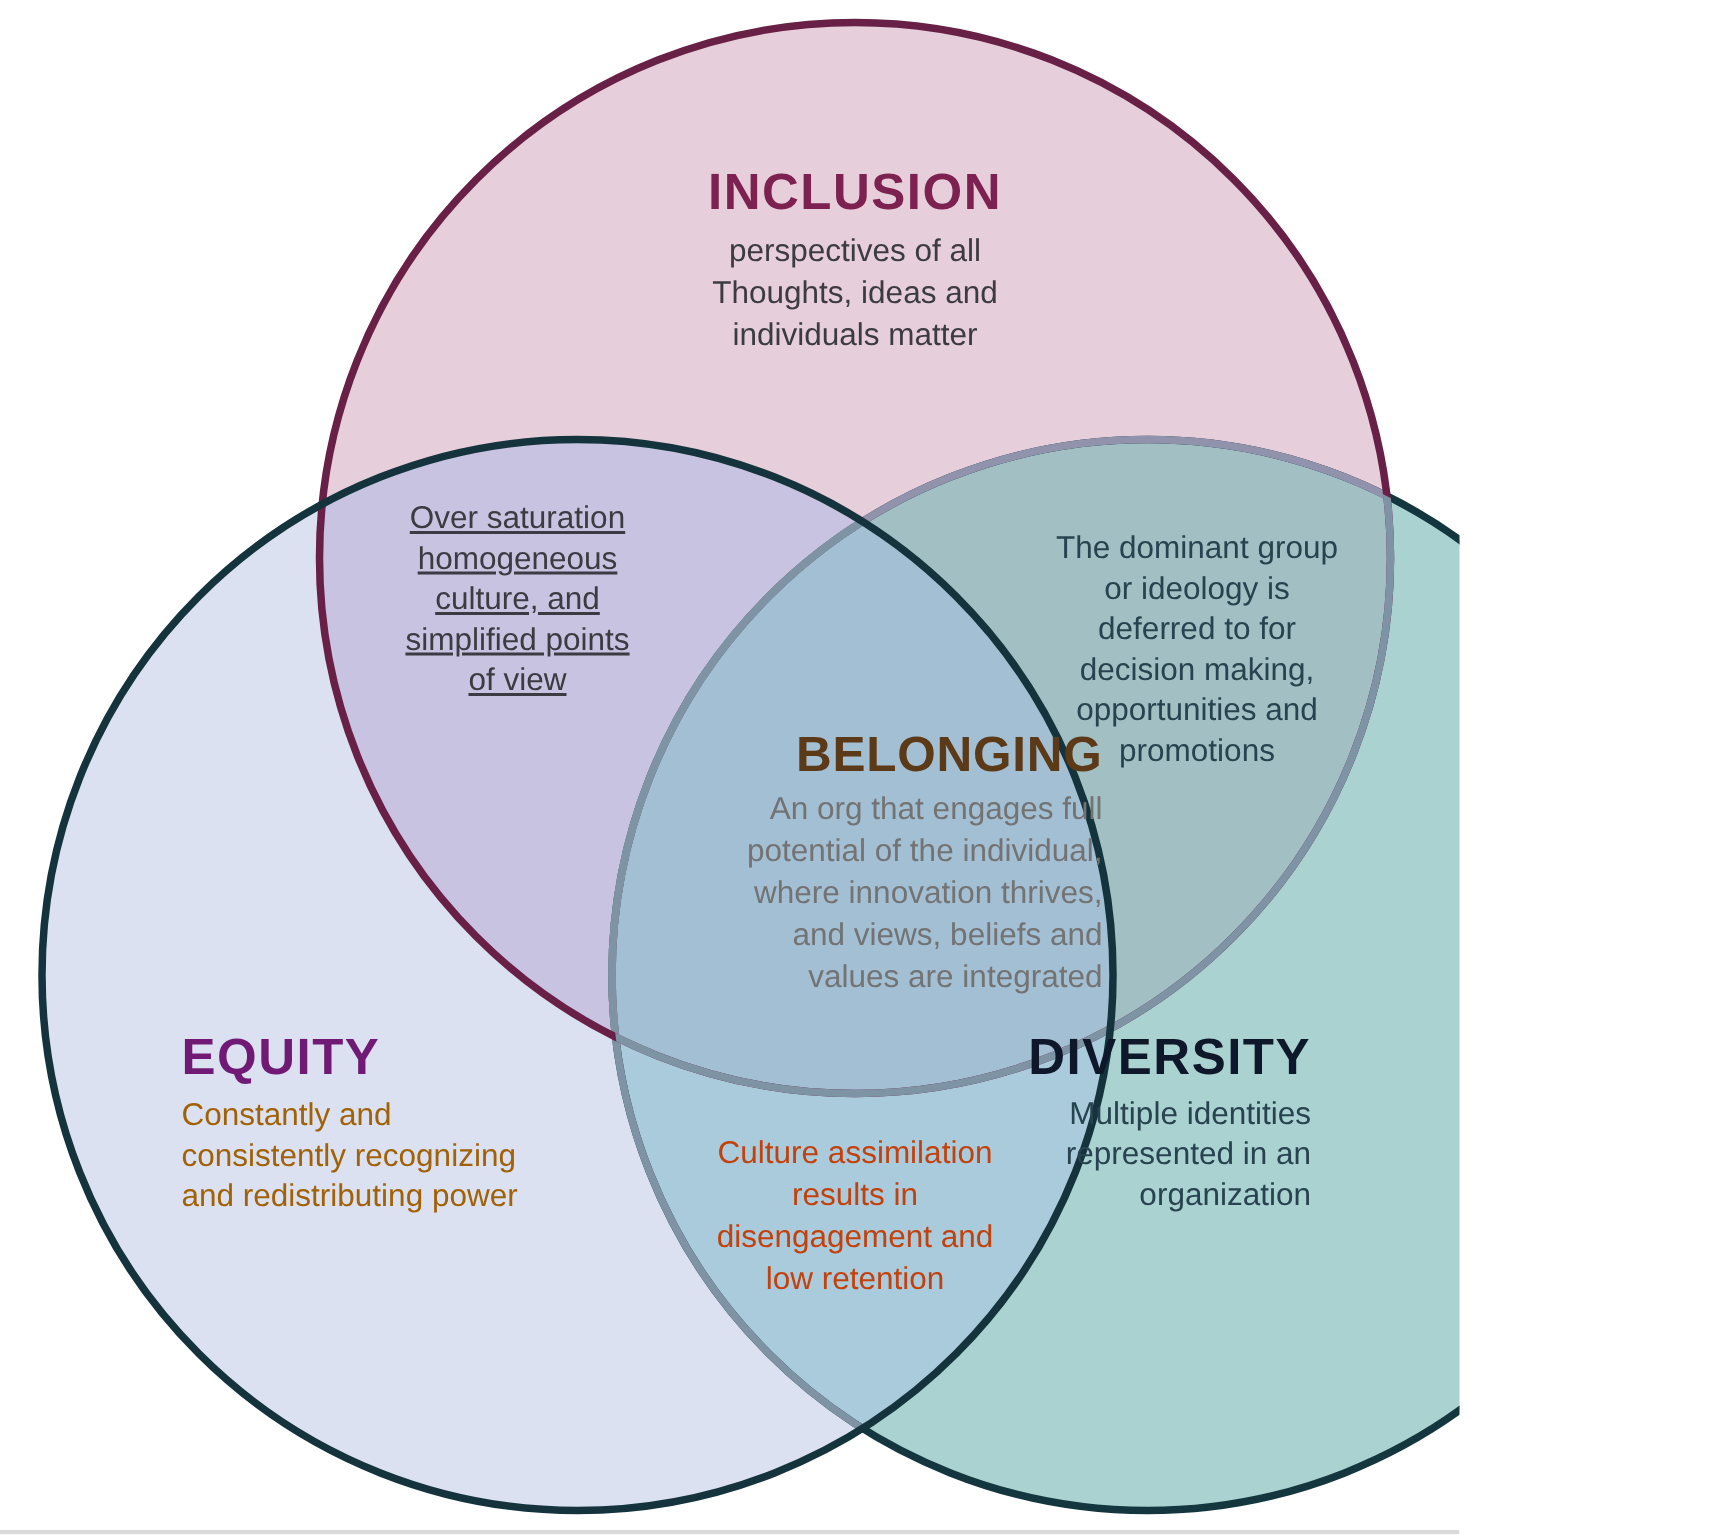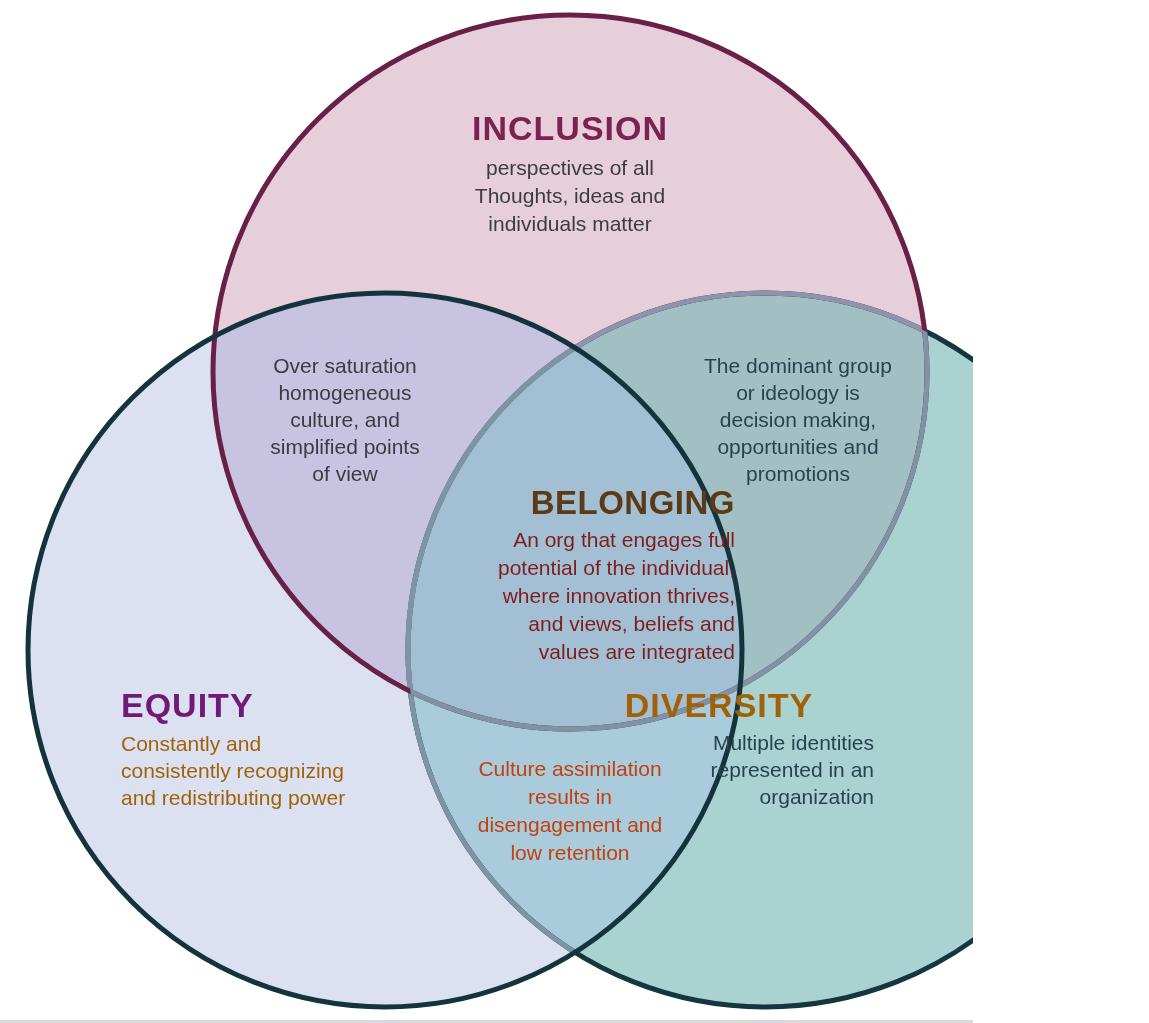--- a/index.html
+++ b/index.html
@@ -26,21 +26,21 @@
   .body.tight{line-height:27px;}
   .center-text{text-align:center;}
   .left-text{text-align:left;}
   .right-text{text-align:right;}
 
   
   .blk-inclusion{left:395px;top:110px;width:350px;}
   .blk-inclusion .title{font-size:34px;}
   .blk-inclusion .body{margin-top:8px;}
 
-  .blk-overlap-ie{left:210px;top:352px;width:270px;}
+  .blk-overlap-ie{left:210px;top:332px;width:270px;text-decoration:underline;}
   .blk-overlap-id{left:663px;top:352px;width:270px;}
 
   .blk-center{left:420px;top:485px;width:315px;text-align:right;}
   .blk-center .title{font-size:33px;letter-spacing:0.5px;}
   .blk-center .body{margin-top:5px;}
 
   .blk-overlap-ed{left:430px;top:755px;width:280px;}
 
   .blk-equity{left:121px;top:687px;width:310px;}
   .blk-equity .body{margin-top:7px;}
@@ -119,28 +119,29 @@
     <div>Over saturation</div>
     <div>homogeneous</div>
     <div>culture, and</div>
     <div>simplified points</div>
     <div>of view</div>
   </div>
 
   <div class="txt blk-overlap-id center-text body tight" style="color:#28434f;">
     <div>The dominant group</div>
     <div>or ideology is</div>
+    <div>deferred to for</div>
     <div>decision making,</div>
     <div>opportunities and</div>
     <div>promotions</div>
   </div>
 
   <div class="txt blk-center center-text">
     <div class="title" style="color:#5c3a18;">BELONGING</div>
-    <div class="body" style="color:#7f1d1d;">
+    <div class="body" style="color:#737373;">
       <div>An org that engages full</div>
       <div>potential of the individual,</div>
       <div>where innovation thrives,</div>
       <div>and views, beliefs and</div>
       <div>values are integrated</div>
     </div>
   </div>
 
   <div class="txt blk-overlap-ed center-text body" style="color:#c2410c;">
     <div>Culture assimilation</div>
@@ -152,21 +153,21 @@
   <div class="txt blk-equity left-text">
     <div class="title" style="color:#701a75;">EQUITY</div>
     <div class="body tight" style="color:#a16207;">
       <div>Constantly and</div>
       <div>consistently recognizing</div>
       <div>and redistributing power</div>
     </div>
   </div>
 
   <div class="txt blk-diversity right-text">
-    <div class="title" style="color:#a16207;text-align:center;">DIVERSITY</div>
+    <div class="title" style="color:#0f172a;">DIVERSITY</div>
     <div class="body tight" style="color:#28434f;">
       <div>Multiple identities</div>
       <div>represented in an</div>
       <div>organization</div>
     </div>
   </div>
 
   <div class="bottom-bar" style="background:#d9d9d9;"></div>
 
 </div>

